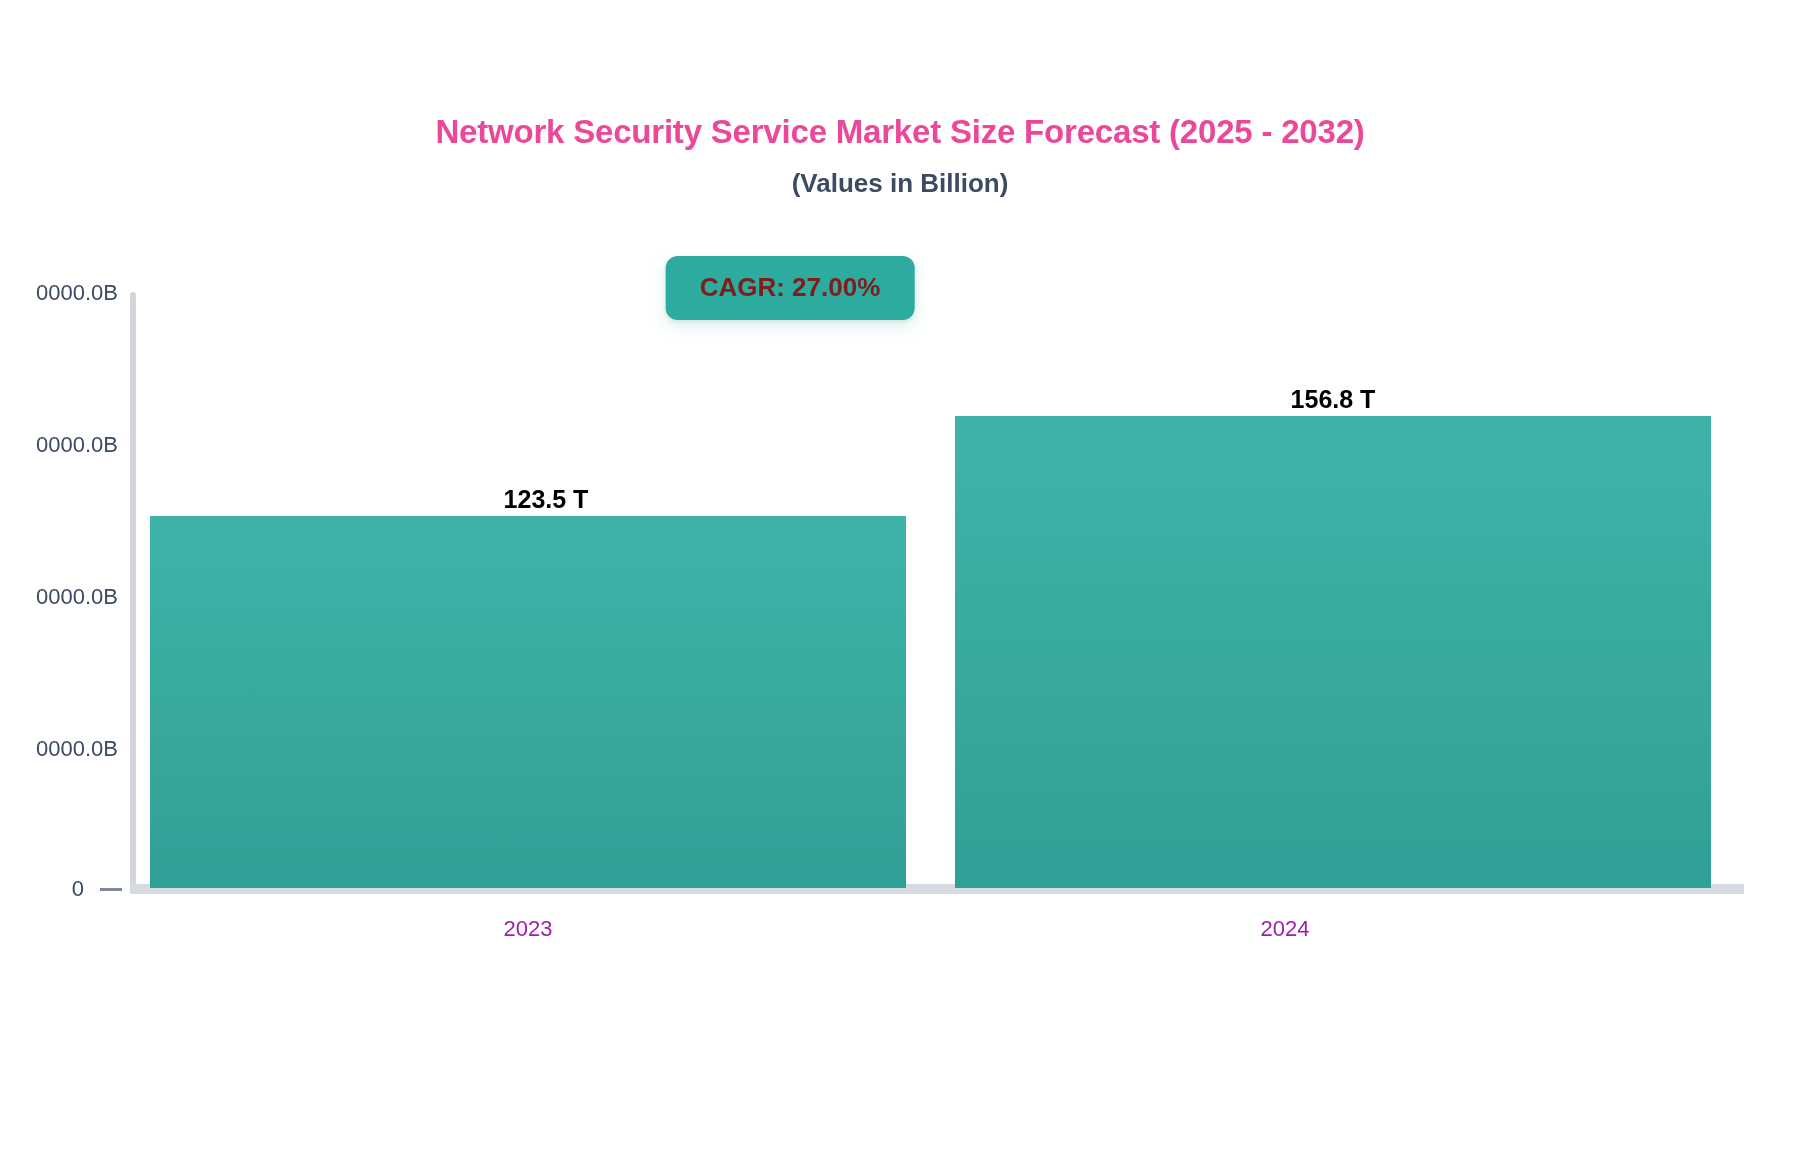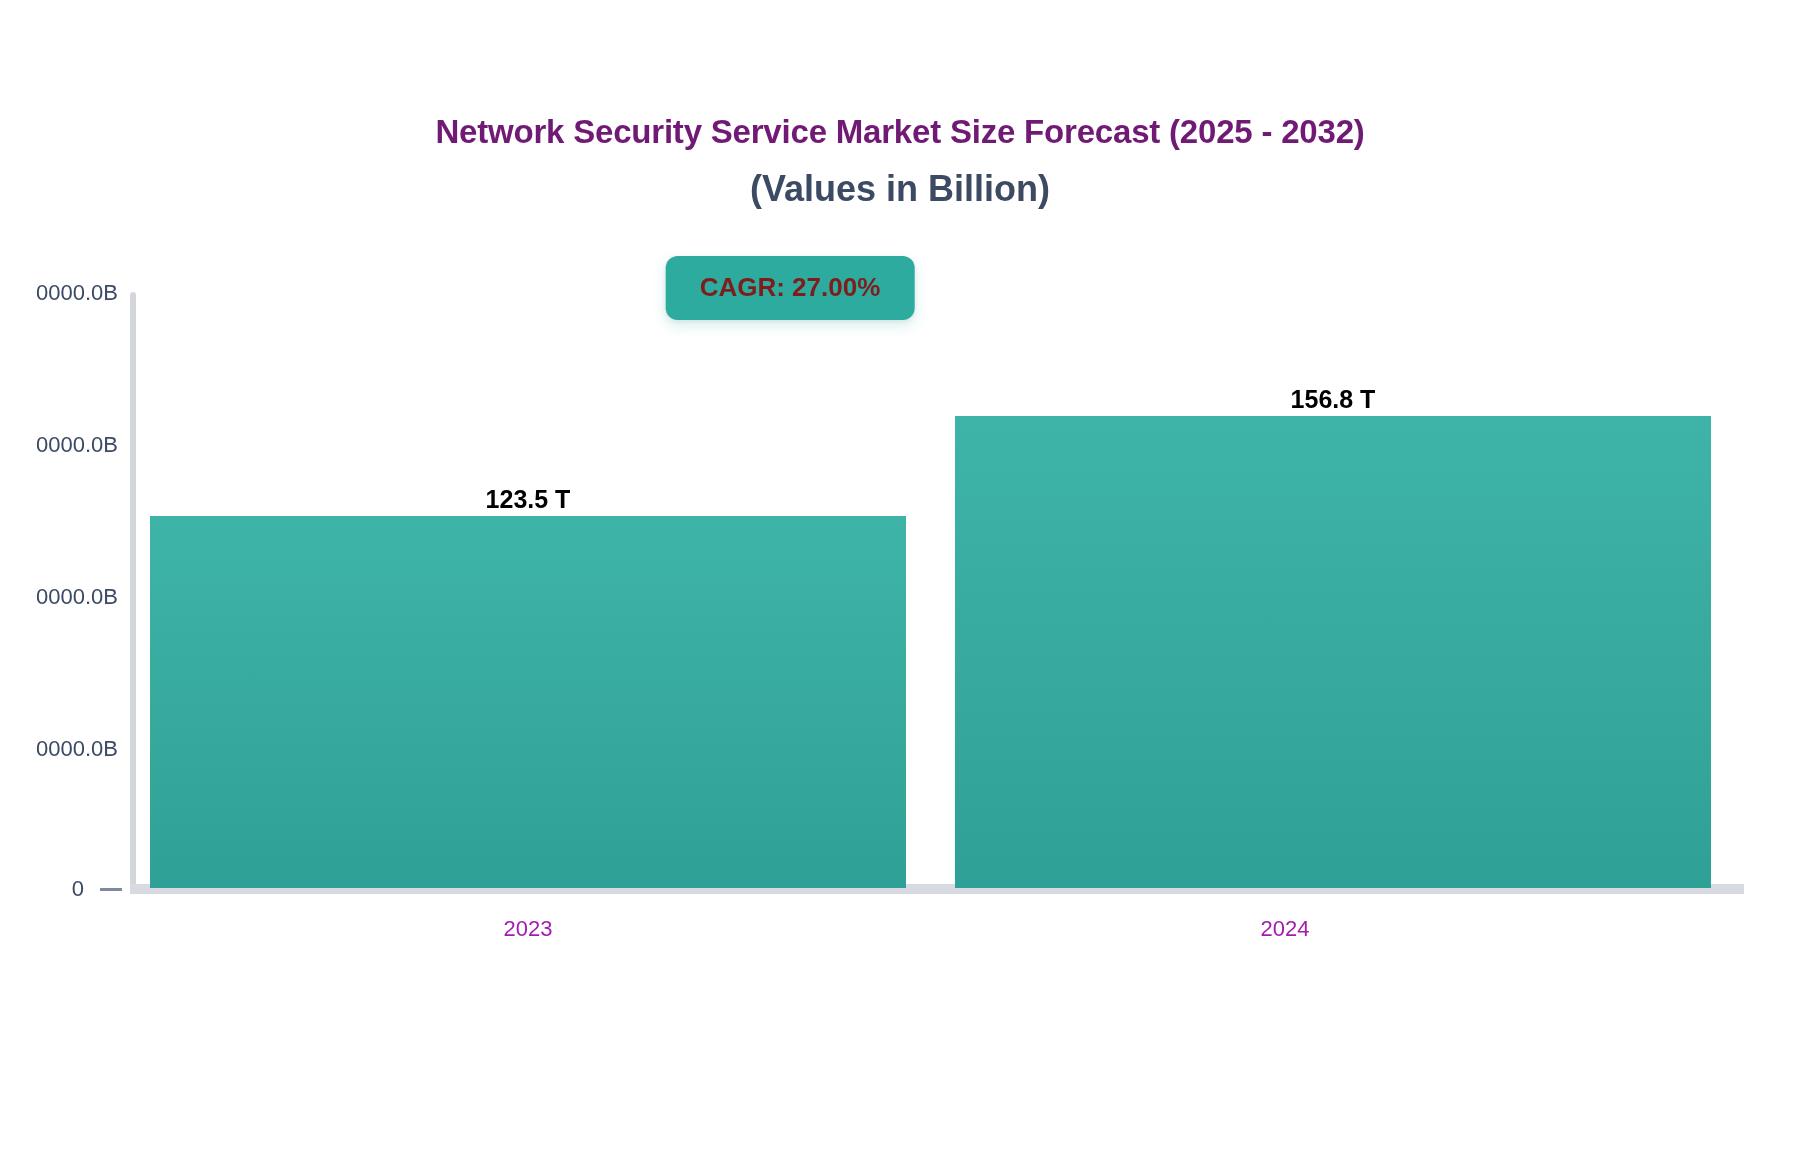--- a/index.html
+++ b/index.html
@@ -25,31 +25,31 @@
 
   
   #chart-title {
     position: absolute;
     left: 0;
     top: 113px;
     width: 1800px;
     text-align: center;
     font-size: 33px;
     font-weight: bold;
-    color: #701a75;
+    color: #ec4899;
     letter-spacing: -0.2px;
     white-space: nowrap;
   }
   #chart-subtitle {
     position: absolute;
     left: 0;
     top: 168px;
     width: 1800px;
     text-align: center;
-    font-size: 36px;
+    font-size: 26px;
     font-weight: bold;
     color: #3c4a63;
     white-space: nowrap;
   }
 
   
   #cagr-badge {
     position: absolute;
     left: 790px;
     top: 256px;
@@ -185,20 +185,20 @@
   <div class="y-tick" style="top:876px; width:84px;">
     <span>0</span>
   </div>
   <div class="y-tick-dash" style="top:888px;"></div>
 
   <div id="bars-layer">
     <div class="bar" style="left:150px; width:756px; height:372px;"></div>
     <div class="bar" style="left:955px; width:756px; height:472px;"></div>
   </div>
 
-  <div class="bar-value" style="left:150px; width:756px; top:485px;text-align:center;">123.5 T</div>
+  <div class="bar-value" style="left:168px; width:756px; top:485px;text-align:center;">123.5 T</div>
   <div class="bar-value" style="left:955px; width:756px; top:385px;">156.8 T</div>
 
   <div class="x-tick" style="left:150px; width:756px; top:916px;">2023</div>
   <div class="x-tick" style="left:907px; width:756px; top:916px;">2024</div>
 
 
 </div>
 
 </body></html>

